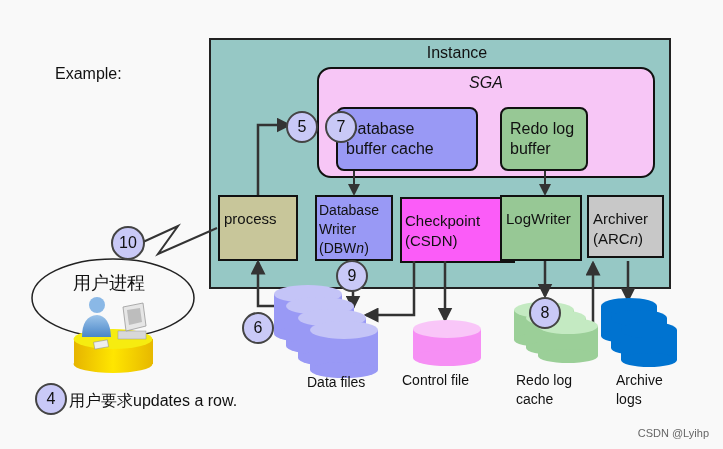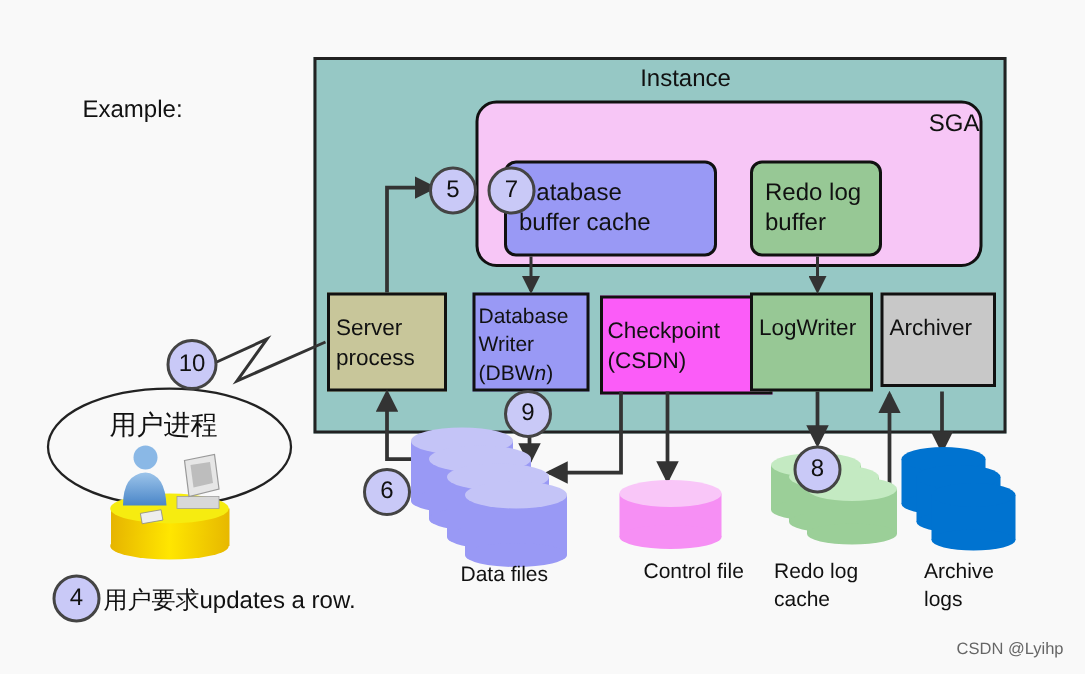--- a/index.html
+++ b/index.html
@@ -3,21 +3,21 @@
 <meta charset="utf-8">
 <style>
   html, body { margin: 0; padding: 0; }
   body { width: 723px; height: 449px; background: #f9f9f9; position: relative; overflow: hidden;
          font-family: "Liberation Sans", "DejaVu Sans", sans-serif; color: #111; }
   .abs { position: absolute; }
   #example { left: 55px; top: 63px; font-size: 16px; line-height: 22px; }
   #instance { left: 209px; top: 38px; width: 462px; height: 251px; background: #96c8c5; border: 2px solid #222; box-sizing: border-box; }
   #instance-title { left: 0; top: 4px; width: 100%; text-align: center; font-size: 16px; padding-left: 17px; }
   #sga { left: 317px; top: 67px; width: 338px; height: 111px; background: #f7c6f6; border: 2px solid #111; border-radius: 14px; box-sizing: border-box; }
-  #sga-title { left: 0; top: 5px; width: 100%; text-align: right; font-size: 16px; }
+  #sga-title { left: 0; top: 5px; width: 100%; text-align: center; font-size: 16px; font-style: italic; }
   .box { position: absolute; border: 2px solid #111; box-sizing: border-box; padding: 2px 5px; font-size: 15px; line-height: 20px; }
   .rbox { border-radius: 8px; }
   #dbcache { left: 336px; top: 107px; width: 142px; height: 64px; background: #9999f5; padding: 10px 8px; font-size: 16px; }
   #redobuf { left: 500px; top: 107px; width: 88px; height: 64px; background: #97c895; padding: 10px 8px; font-size: 16px; }
   #server { left: 218px; top: 195px; width: 80px; height: 66px; background: #c8c69a; padding: 12px 4px; }
   #dbw { left: 315px; top: 195px; width: 78px; height: 66px; background: #9999f5; padding: 4px 2px; font-size: 14px; line-height: 19px; }
   #ckpt { left: 400px; top: 197px; width: 115px; height: 66px; background: #fb5cf8; padding: 12px 3px; }
   #lgwr { left: 500px; top: 195px; width: 82px; height: 66px; background: #97c895; padding: 12px 4px; }
   #arc { left: 587px; top: 195px; width: 77px; height: 63px; background: #c8c8c8; padding: 12px 4px; }
   .num { position: absolute; width: 32px; height: 32px; border-radius: 50%; background: #c9c9f7; border: 2px solid #444;
@@ -46,41 +46,41 @@
   <div>Database</div>
   <div>buffer cache</div>
 </div>
 
 <div id="redobuf" class="box rbox">
   <div>Redo log</div>
   <div>buffer</div>
 </div>
 
 <div id="server" class="box">
-  <div>Server</div>
   <div>process</div>
 </div>
 
 <div id="dbw" class="box">
   <div>Database</div>
   <div>Writer</div>
   <div><span>(DBW</span><i>n</i><span>)</span></div>
 </div>
 
 <div id="ckpt" class="box">
   <div>Checkpoint</div>
   <div>(CSDN)</div>
 </div>
 
 <div id="lgwr" class="box">
   <div>LogWriter</div>
 </div>
 
 <div id="arc" class="box">
   <div>Archiver</div>
+  <div><span>(ARC</span><i>n</i><span>)</span></div>
 </div>
 
 <svg class="layer" width="723" height="449" viewBox="0 0 723 449">
   <defs>
     <marker id="arr" markerWidth="6" markerHeight="6" refX="5" refY="3" orient="auto">
       <path d="M0,0 L6,3 L0,6 z" fill="#333"></path>
     </marker>
     <linearGradient id="gold" x1="0" x2="1" y1="0" y2="0">
       <stop offset="0" stop-color="#e6b400"></stop>
       <stop offset="0.5" stop-color="#ffe600"></stop>
@@ -206,21 +206,21 @@
 <div class="num" style="left:325px; top:111px;">7</div>
 <div class="num" style="left:336px; top:260px;">9</div>
 <div class="num" style="left:242px; top:312px;">6</div>
 <div class="num" style="left:529px; top:297px;">8</div>
 <div class="num" style="left:111px; top:226px; width:34px; height:34px; line-height:30px;">10</div>
 <div class="num" style="left:35px; top:383px;">4</div>
 
 <div class="label" style="left:69px; top:391px; font-size:16px;">用户要求updates a row.</div>
 
 <div class="label" style="left:307px; top:373px;">Data files</div>
-<div class="label" style="left:402px; top:371px;margin-left:27px;">Control file</div>
+<div class="label" style="left:402px; top:371px;">Control file</div>
 <div class="label" style="left:516px; top:371px;">
   <div>Redo log</div>
   <div>cache</div>
 </div>
 <div class="label" style="left:616px; top:371px;">
   <div>Archive</div>
   <div>logs</div>
 </div>
 
 <div id="watermark" class="abs">CSDN @Lyihp</div>

